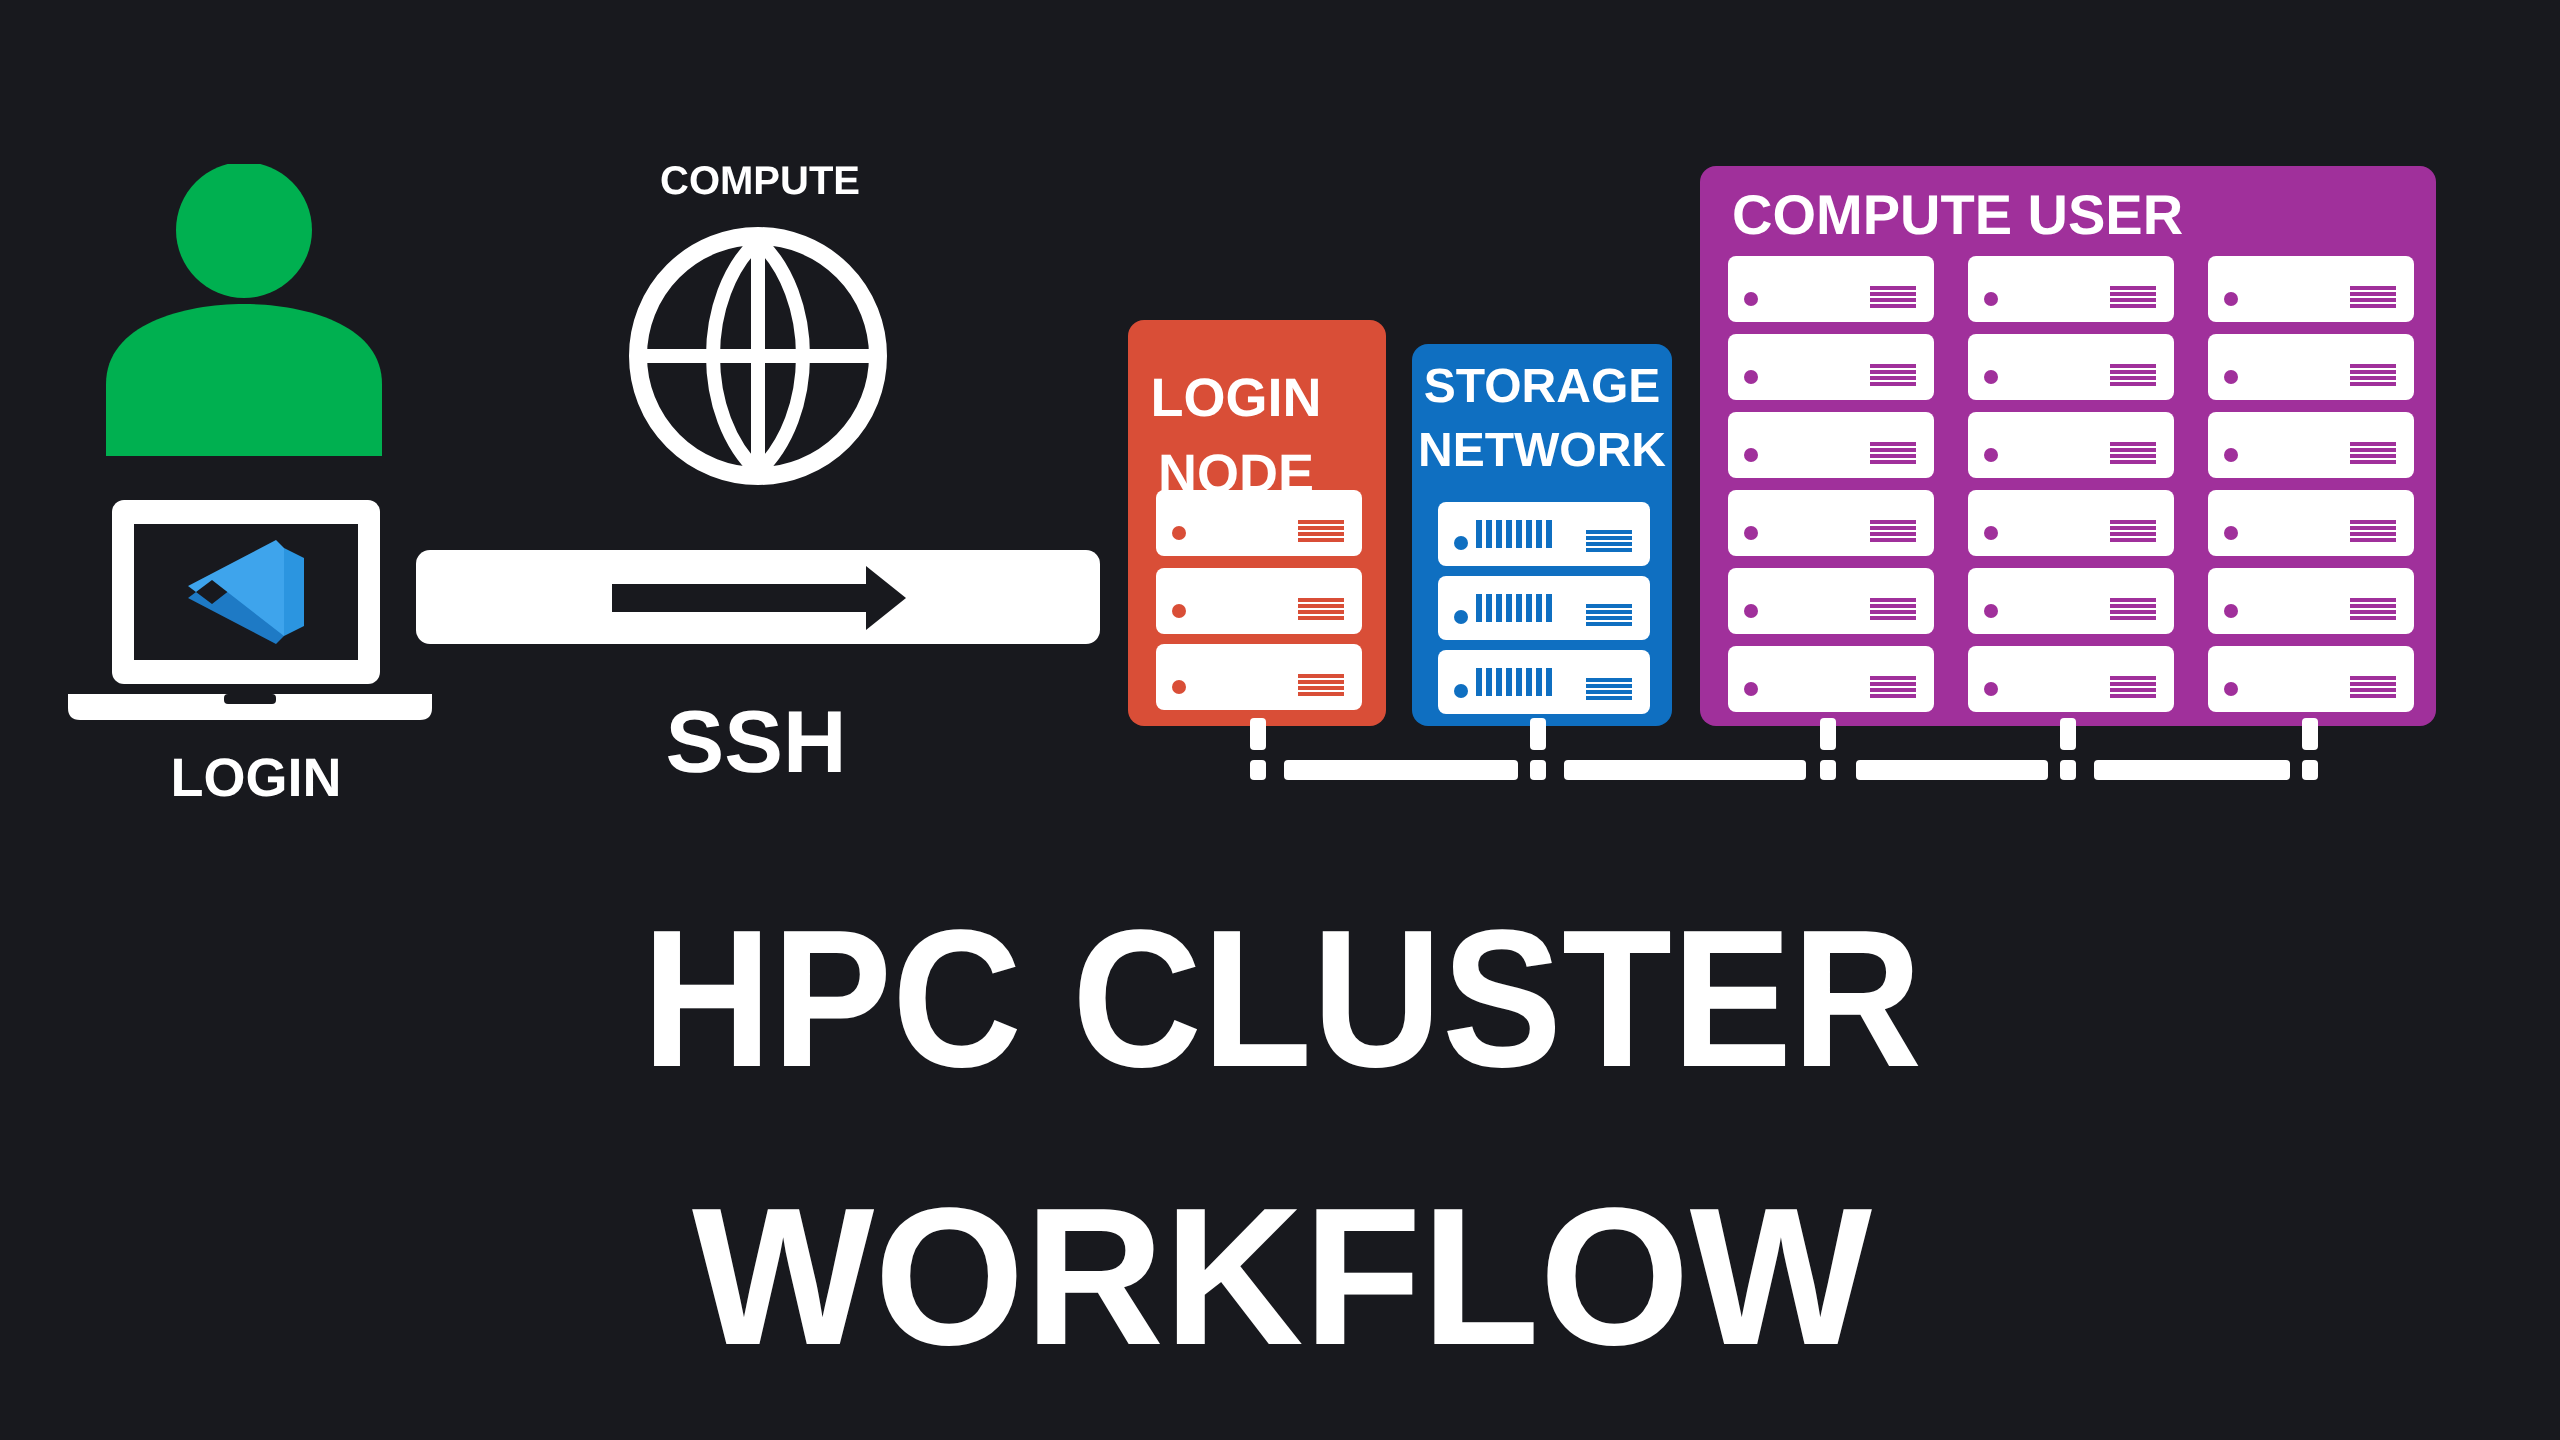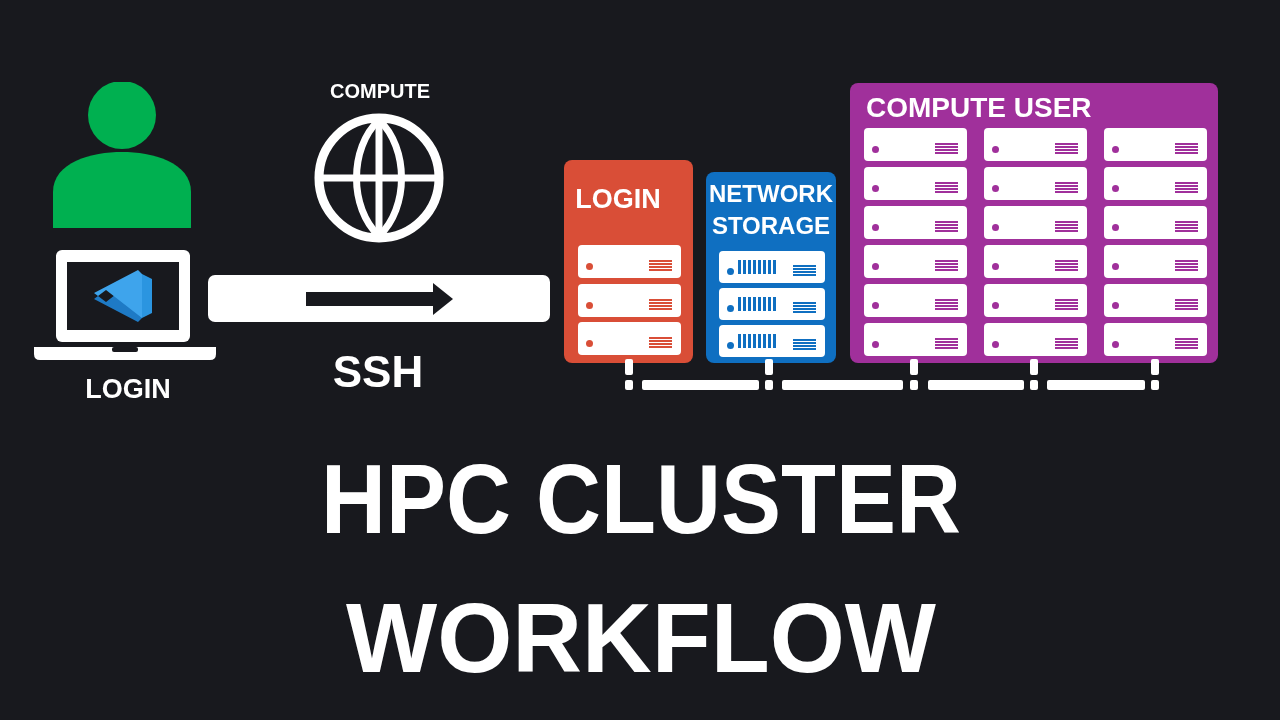--- a/index.html
+++ b/index.html
@@ -79,20 +79,21 @@
 <div class="abs" id="ssh-bar"></div>
 <svg class="abs" style="left:305px;top:283px" width="148" height="32" viewBox="0 0 148 32">
   <rect x="1" y="9" width="130" height="14" fill="#18191e"></rect>
   <polygon points="128,0 148,16 128,32" fill="#18191e"></polygon>
 </svg>
 <div class="abs label" id="ssh-label">SSH</div>
 
 <div class="abs panel" id="login-panel"></div>
 <div class="abs panel-title" id="login-title">
   <div>LOGIN</div>
+  <div>NODE</div>
 </div>
 <div id="login-servers">
     <div class="server" style="left: 578px; top: 245px; width: 103px; height: 33px;">
       <span class="dot" style="background: rgb(217, 78, 55);"></span>
       <span class="lines">
         <i style="background: rgb(217, 78, 55);"></i>
         <i style="background: rgb(217, 78, 55);"></i>
         <i style="background: rgb(217, 78, 55);"></i>
         <i style="background: rgb(217, 78, 55);"></i>
       </span>
@@ -112,22 +113,22 @@
         <i style="background: rgb(217, 78, 55);"></i>
         <i style="background: rgb(217, 78, 55);"></i>
         <i style="background: rgb(217, 78, 55);"></i>
         <i style="background: rgb(217, 78, 55);"></i>
       </span>
     </div>
   </div>
 
 <div class="abs panel" id="storage-panel"></div>
 <div class="abs panel-title" id="storage-title">
+  <div>STORAGE</div>
   <div>NETWORK</div>
-  <div>STORAGE</div>
 </div>
 <div id="storage-servers">
     <div class="server" style="left: 719px; top: 251px; width: 106px; height: 32px;">
       <span class="dot" style="background: rgb(15, 111, 193);"></span>
       <span class="lines">
         <i style="background: rgb(15, 111, 193);"></i>
         <i style="background: rgb(15, 111, 193);"></i>
         <i style="background: rgb(15, 111, 193);"></i>
         <i style="background: rgb(15, 111, 193);"></i>
       </span>

